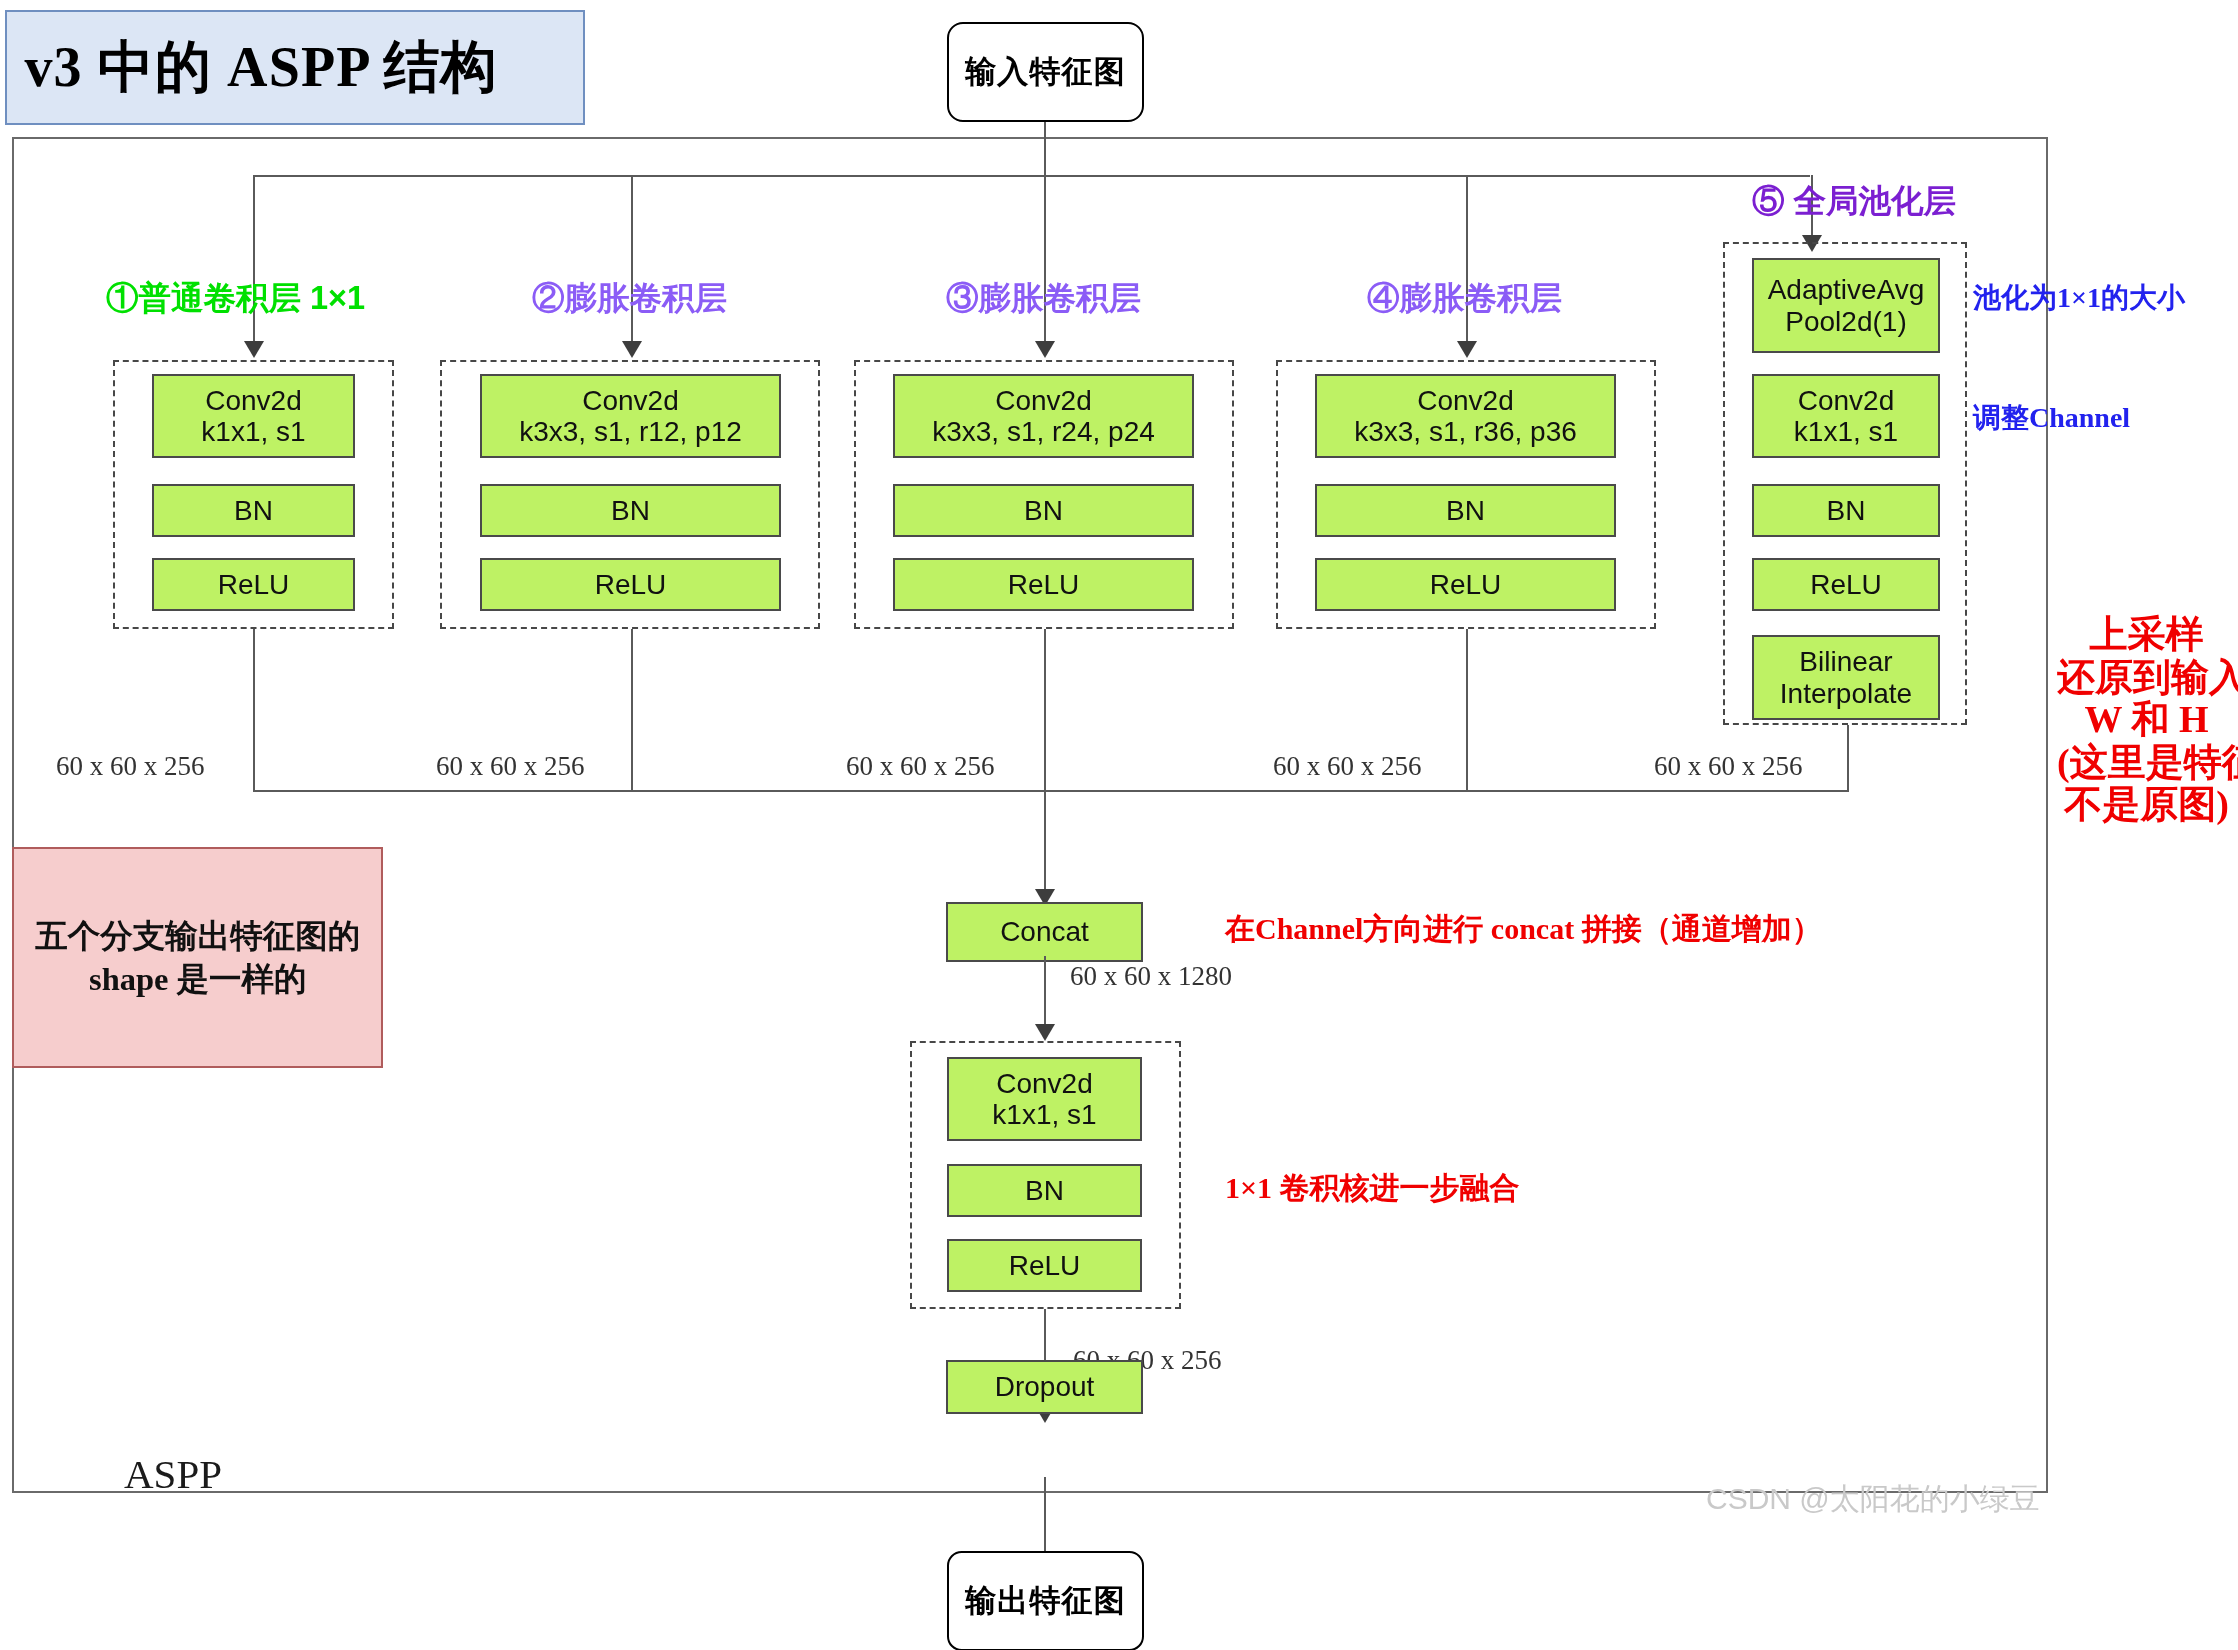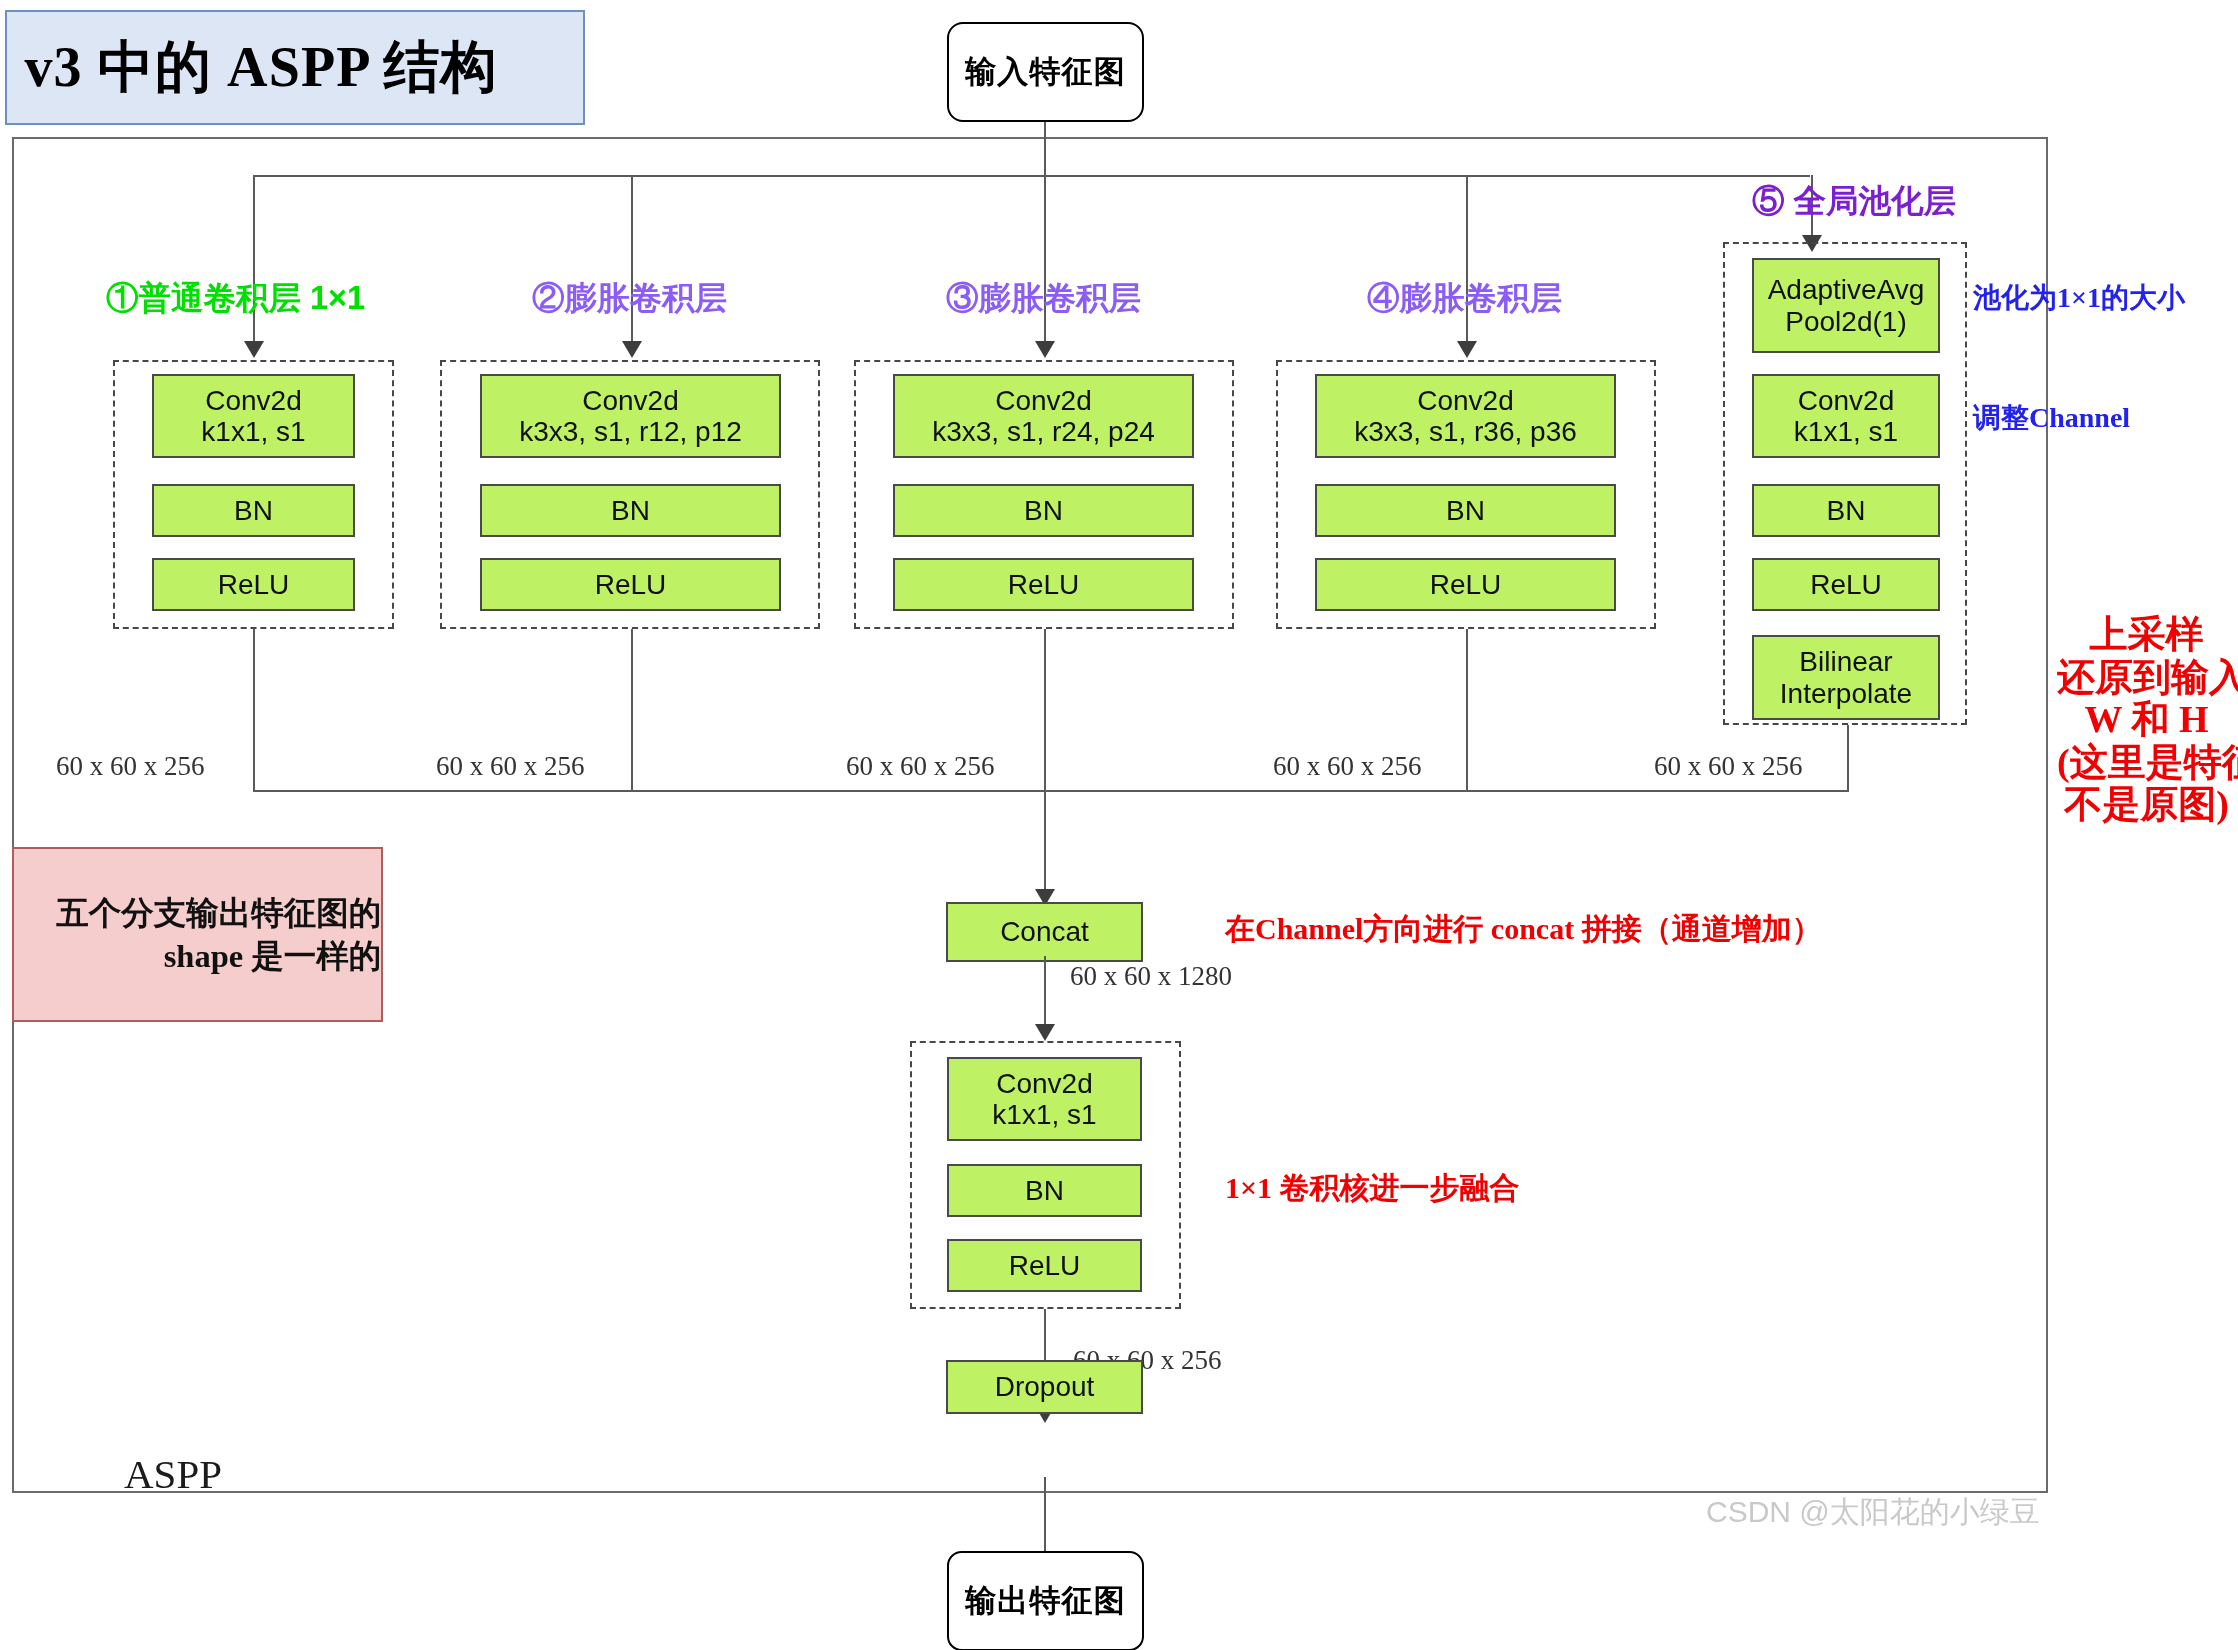--- a/index.html
+++ b/index.html
@@ -87,33 +87,32 @@
   .anno{
     font-family:"Liberation Serif", serif;
     font-weight:bold;white-space:pre;line-height:1.12;
   }
   .anno-blue{color:#2222ee;font-size:28px;}
   .anno-red{color:#f00000;font-size:30px;}
   .anno-red-c{color:#f00000;font-size:38px;text-align:center;}
 
   
   #note-box{
-    left:12.3px;top:847px;width:371px;height:175px;
+    left:12.3px;top:847px;width:371px;height:221px;
     background:#f6cdcd;border:2.2px solid #b05c5c;box-sizing:border-box;
-    display:flex;flex-direction:column;align-items:flex-end;justify-content:center;
+    display:flex;flex-direction:column;align-items:center;justify-content:center;
     text-align:center;font-weight:bold;font-size:32.5px;color:#111;line-height:1.3;
     font-family:"Liberation Sans", sans-serif;
   }
   #note-box .l2{font-family:"Liberation Serif", serif;font-weight:bold;}
 
   
   #watermark{
     left:1706px;top:1479px;font-size:30px;color:#c9c9c9;white-space:nowrap;
     font-family:"Liberation Sans", sans-serif;
-    margin-top:13px;
   }
 </style>
 </head>
 <body>
 
 <div class="abs" id="title-box">
   <span id="title-text">v3 中的 ASPP 结构</span>
 </div>
 
 <div class="abs terminal" id="input-node">

